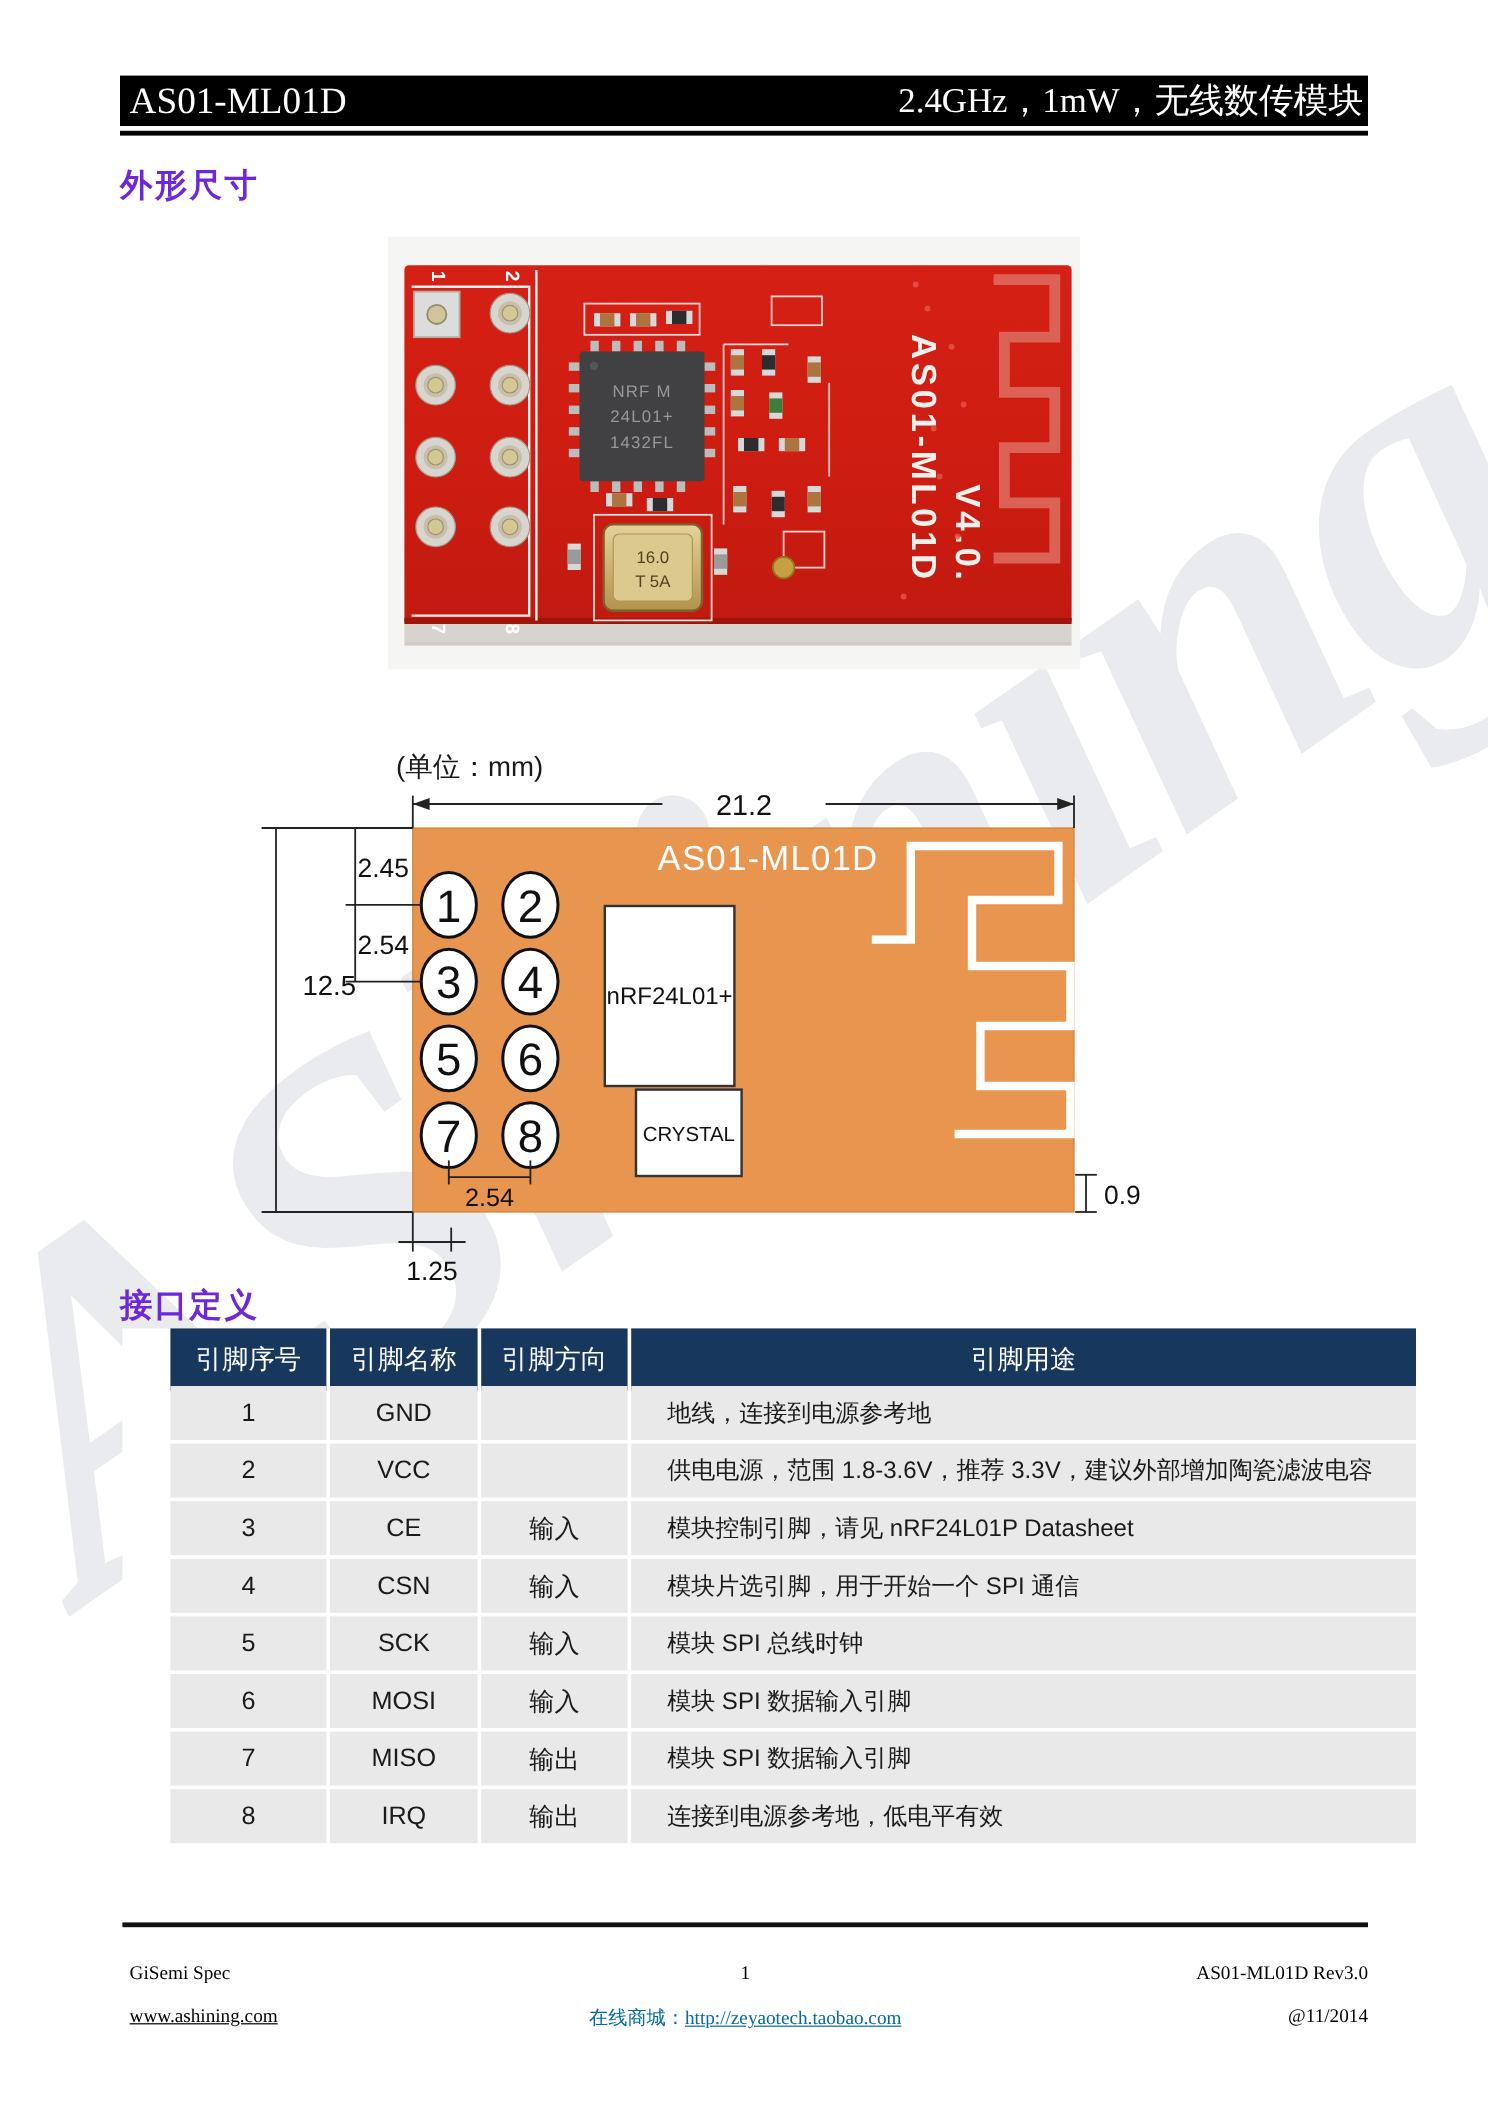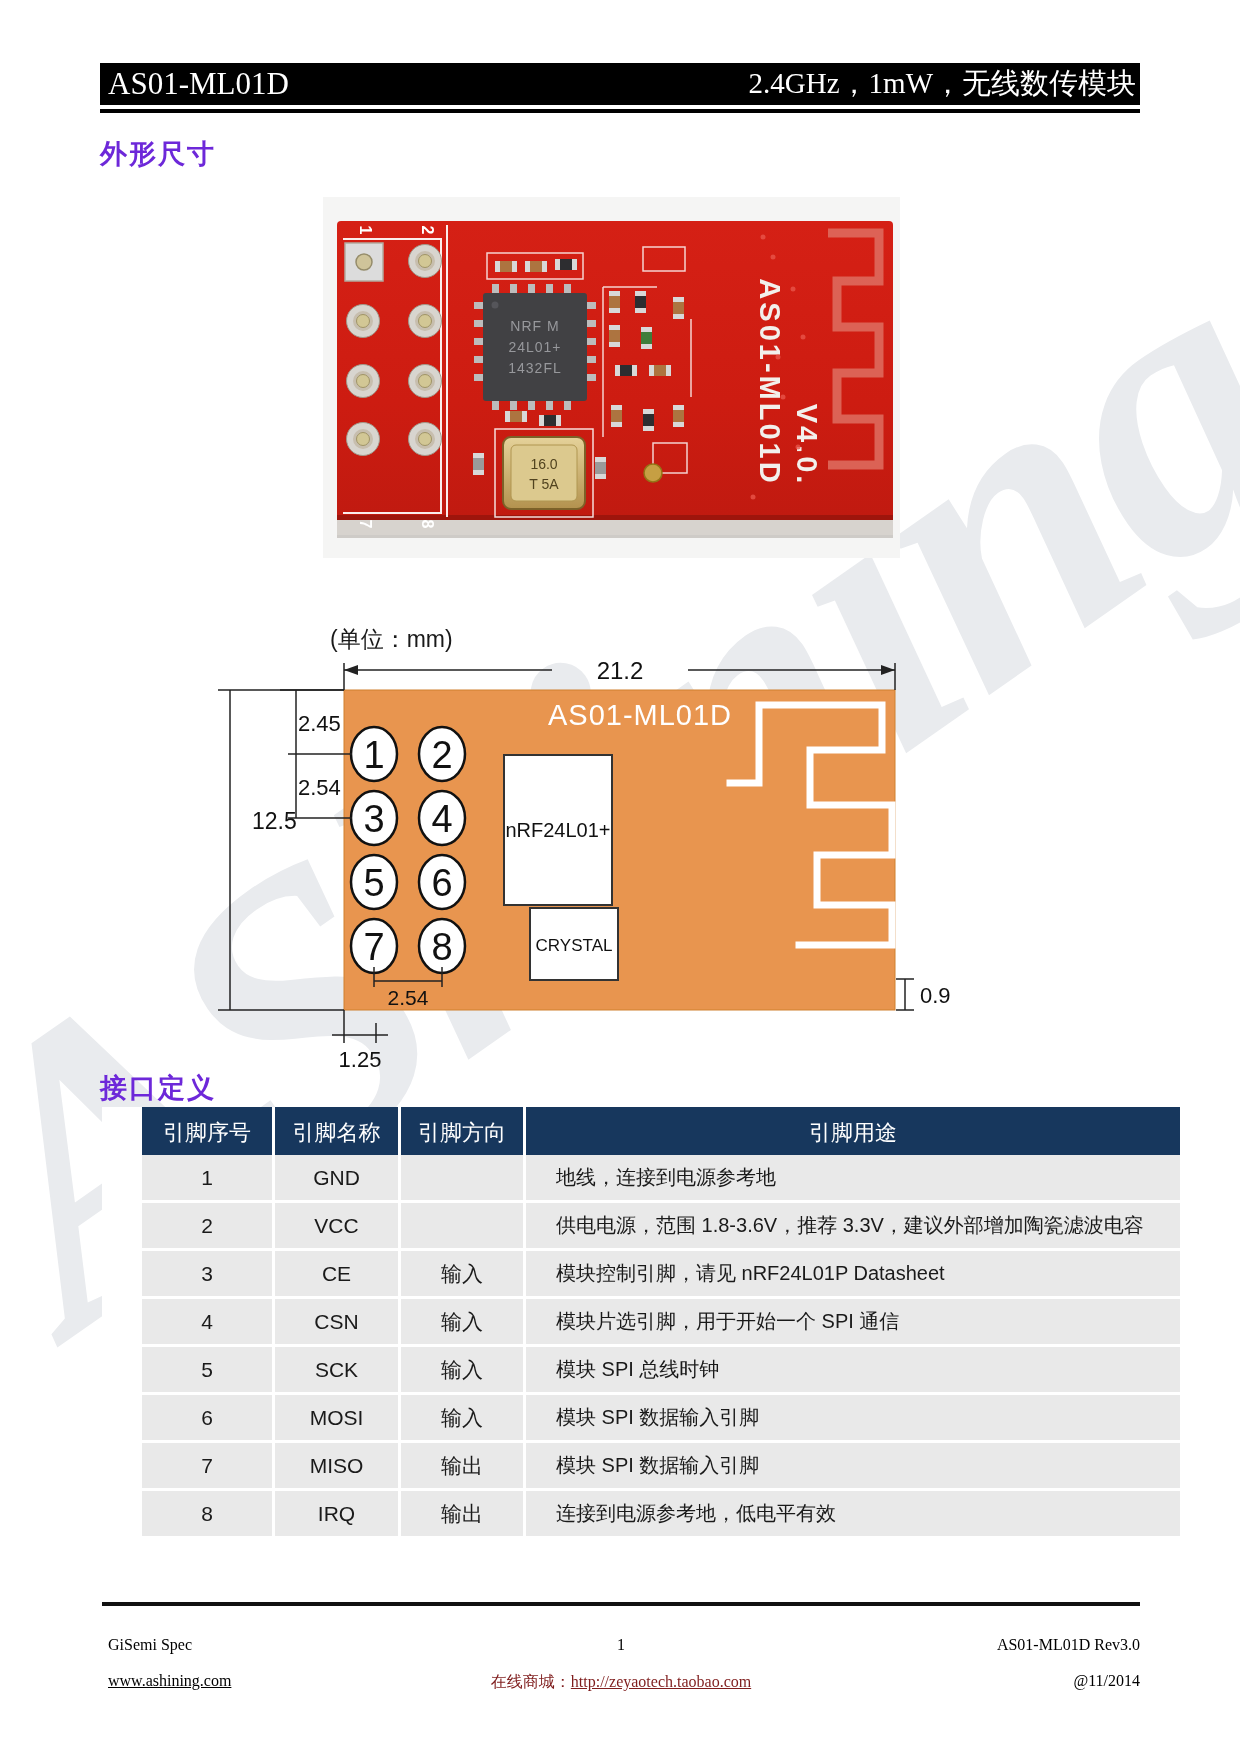--- a/index.html
+++ b/index.html
@@ -51,21 +51,21 @@
     left:102px; top:1614px; width:1038px; height:90px;
     font-family:"Liberation Serif", serif; font-size:16px; color:#000;margin-top:18px;
   }
   .footer .row{position:absolute; left:0; width:100%;}
   .footer .r1{top:4px;}
   .footer .r2{top:40px;}
   .footer .left{position:absolute; left:6px;}
   .footer .center{position:absolute; left:0; width:100%; text-align:center;}
   .footer .right{position:absolute; right:0; text-align:center;}
   .underline{text-decoration:underline;}
-  .link-blue{color:#7f1d1d;}
+  .link-blue{color:#0369a1;}
   svg text{font-family:"Liberation Sans", sans-serif;}
 </style>
 </head>
 <body>
 
 <div class="page">
 
   <div class="watermark">AShining</div>
 
   <div class="layer header-bar">

